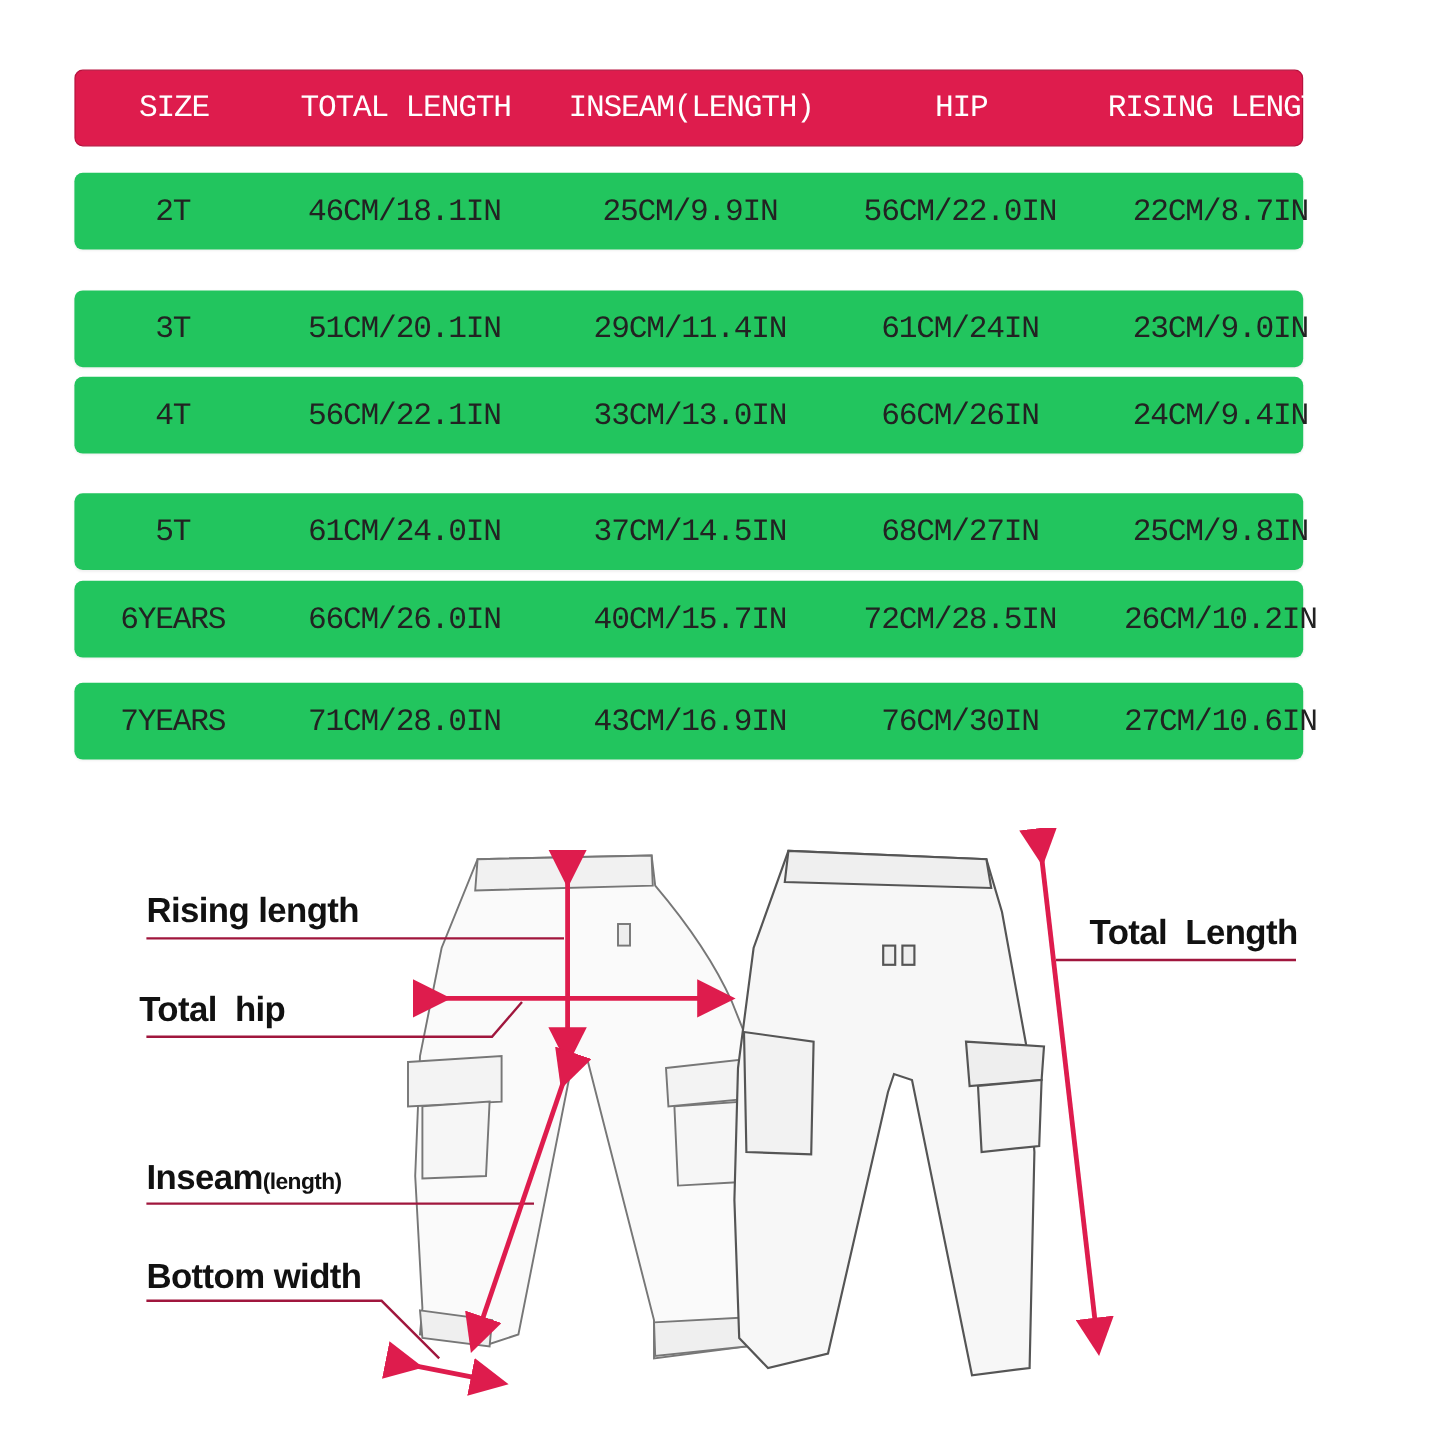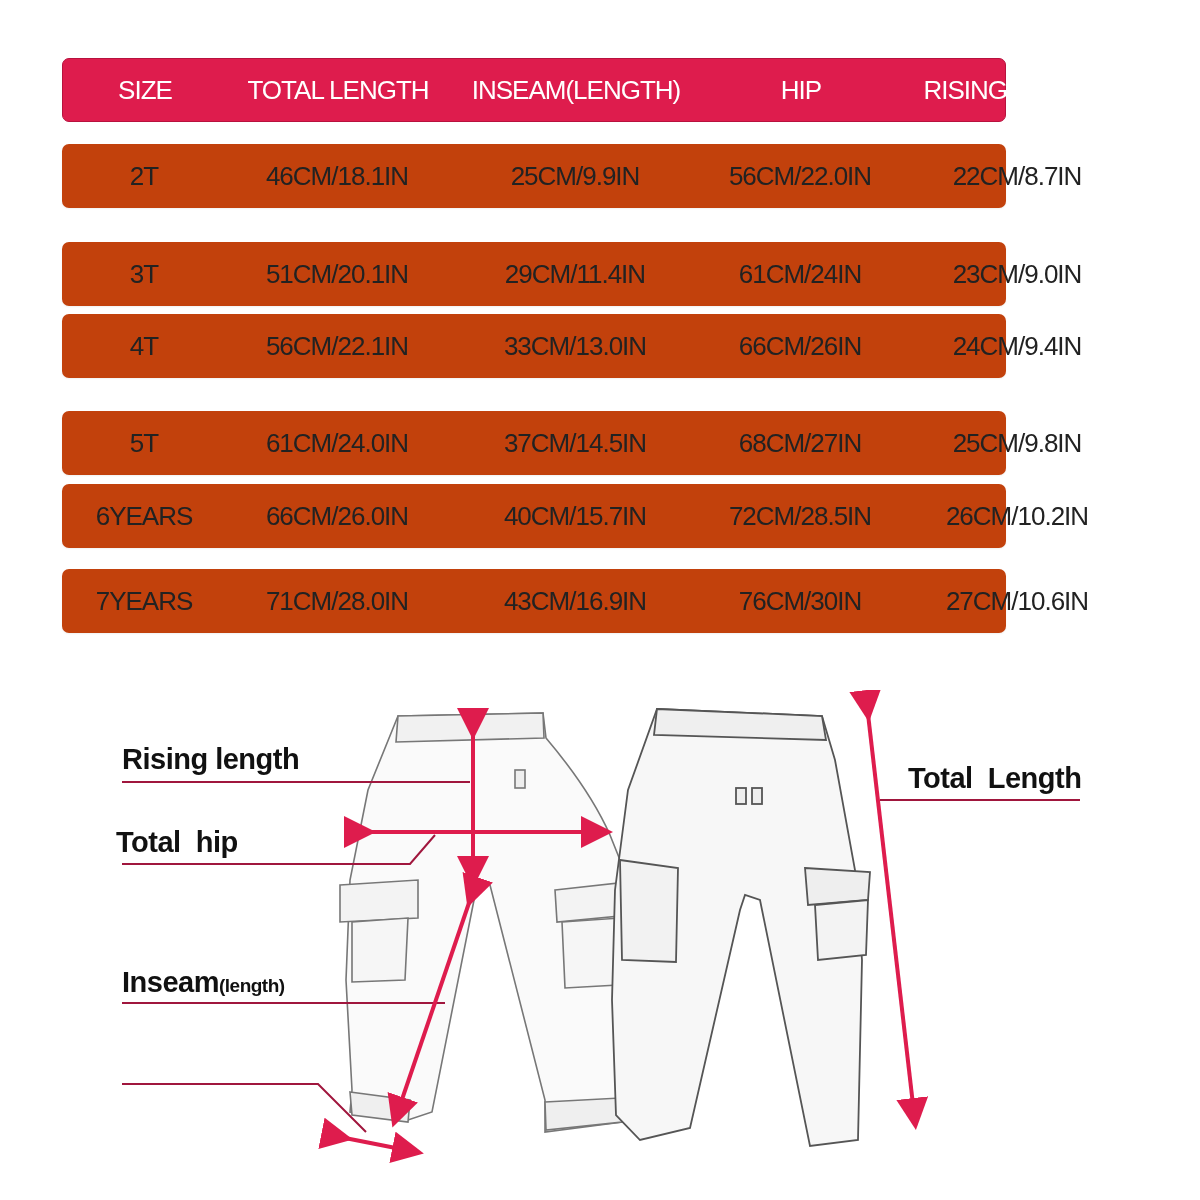--- a/index.html
+++ b/index.html
@@ -1,20 +1,20 @@
 <!DOCTYPE html>
 <html><head>
 <meta charset="utf-8">
 <style>
   html, body { margin:0; padding:0; background:#ffffff; }
   body { width:1200px; height:1200px; position:relative; overflow:hidden; font-family:"Liberation Sans", "DejaVu Sans", sans-serif; }
   .table { position:absolute; left:62px; top:58px; width:1076px; }
-  .row { position:absolute; left:0; width:944px; height:64px; border-radius:7px; display:flex; align-items:center; }
+  .row { position:absolute; left:0; width:1024px; height:64px; border-radius:7px; display:flex; align-items:center;font-family:Liberation Mono, monospace; }
   .row.header { top:0; background:#de1c4d; color:#ffffff; border:1px solid #b8123e; box-sizing:border-box; }
-  .row.body { background:#c2410c; color:#222; box-shadow:0 1px 2px rgba(0,0,0,0.06); }
+  .row.body { background:#22c55e; color:#222; box-shadow:0 1px 2px rgba(0,0,0,0.06); }
   .cell { position:absolute; text-align:center; font-size:26px; letter-spacing:-1px; white-space:nowrap; transform:translateX(-50%); }
   .c0 { left:82px; } .c1 { left:275px; } .c2 { left:513px; } .c3 { left:738px; } .c4 { left:955px; }
   .diagram { position:absolute; left:0; top:690px; width:1200px; height:510px; }
   .label { position:absolute; font-weight:bold; font-size:29px; color:#111; letter-spacing:-0.5px; white-space:nowrap; }
   .label small { font-size:19px; font-weight:bold; }
 </style>
 </head>
 <body>
 
 <div class="table">
@@ -113,14 +113,15 @@
       <line x1="368" y1="832" x2="605" y2="832" marker-start="url(#ah)" marker-end="url(#ah)"></line>
       <line x1="470" y1="900" x2="395" y2="1120" marker-start="url(#ah)" marker-end="url(#ah)"></line>
       <line x1="345" y1="1138" x2="416" y2="1152" marker-start="url(#ah)" marker-end="url(#ah)"></line>
       <line x1="868" y1="714" x2="915" y2="1122" marker-start="url(#ah)" marker-end="url(#ah)"></line>
     </g>
   </svg>
 
   <span class="label" style="left:122px;top:53px">Rising length</span>
   <span class="label" style="left:116px;top:136px;white-space:pre">Total  hip</span>
   <span class="label" style="left:122px;top:276px"><span>Inseam</span><small>(length)</small></span>
+  <span class="label" style="left:122px;top:358px">Bottom width</span>
   <span class="label" style="left:908px;top:72px;white-space:pre">Total  Length</span>
 </div>
 
 </body></html>

